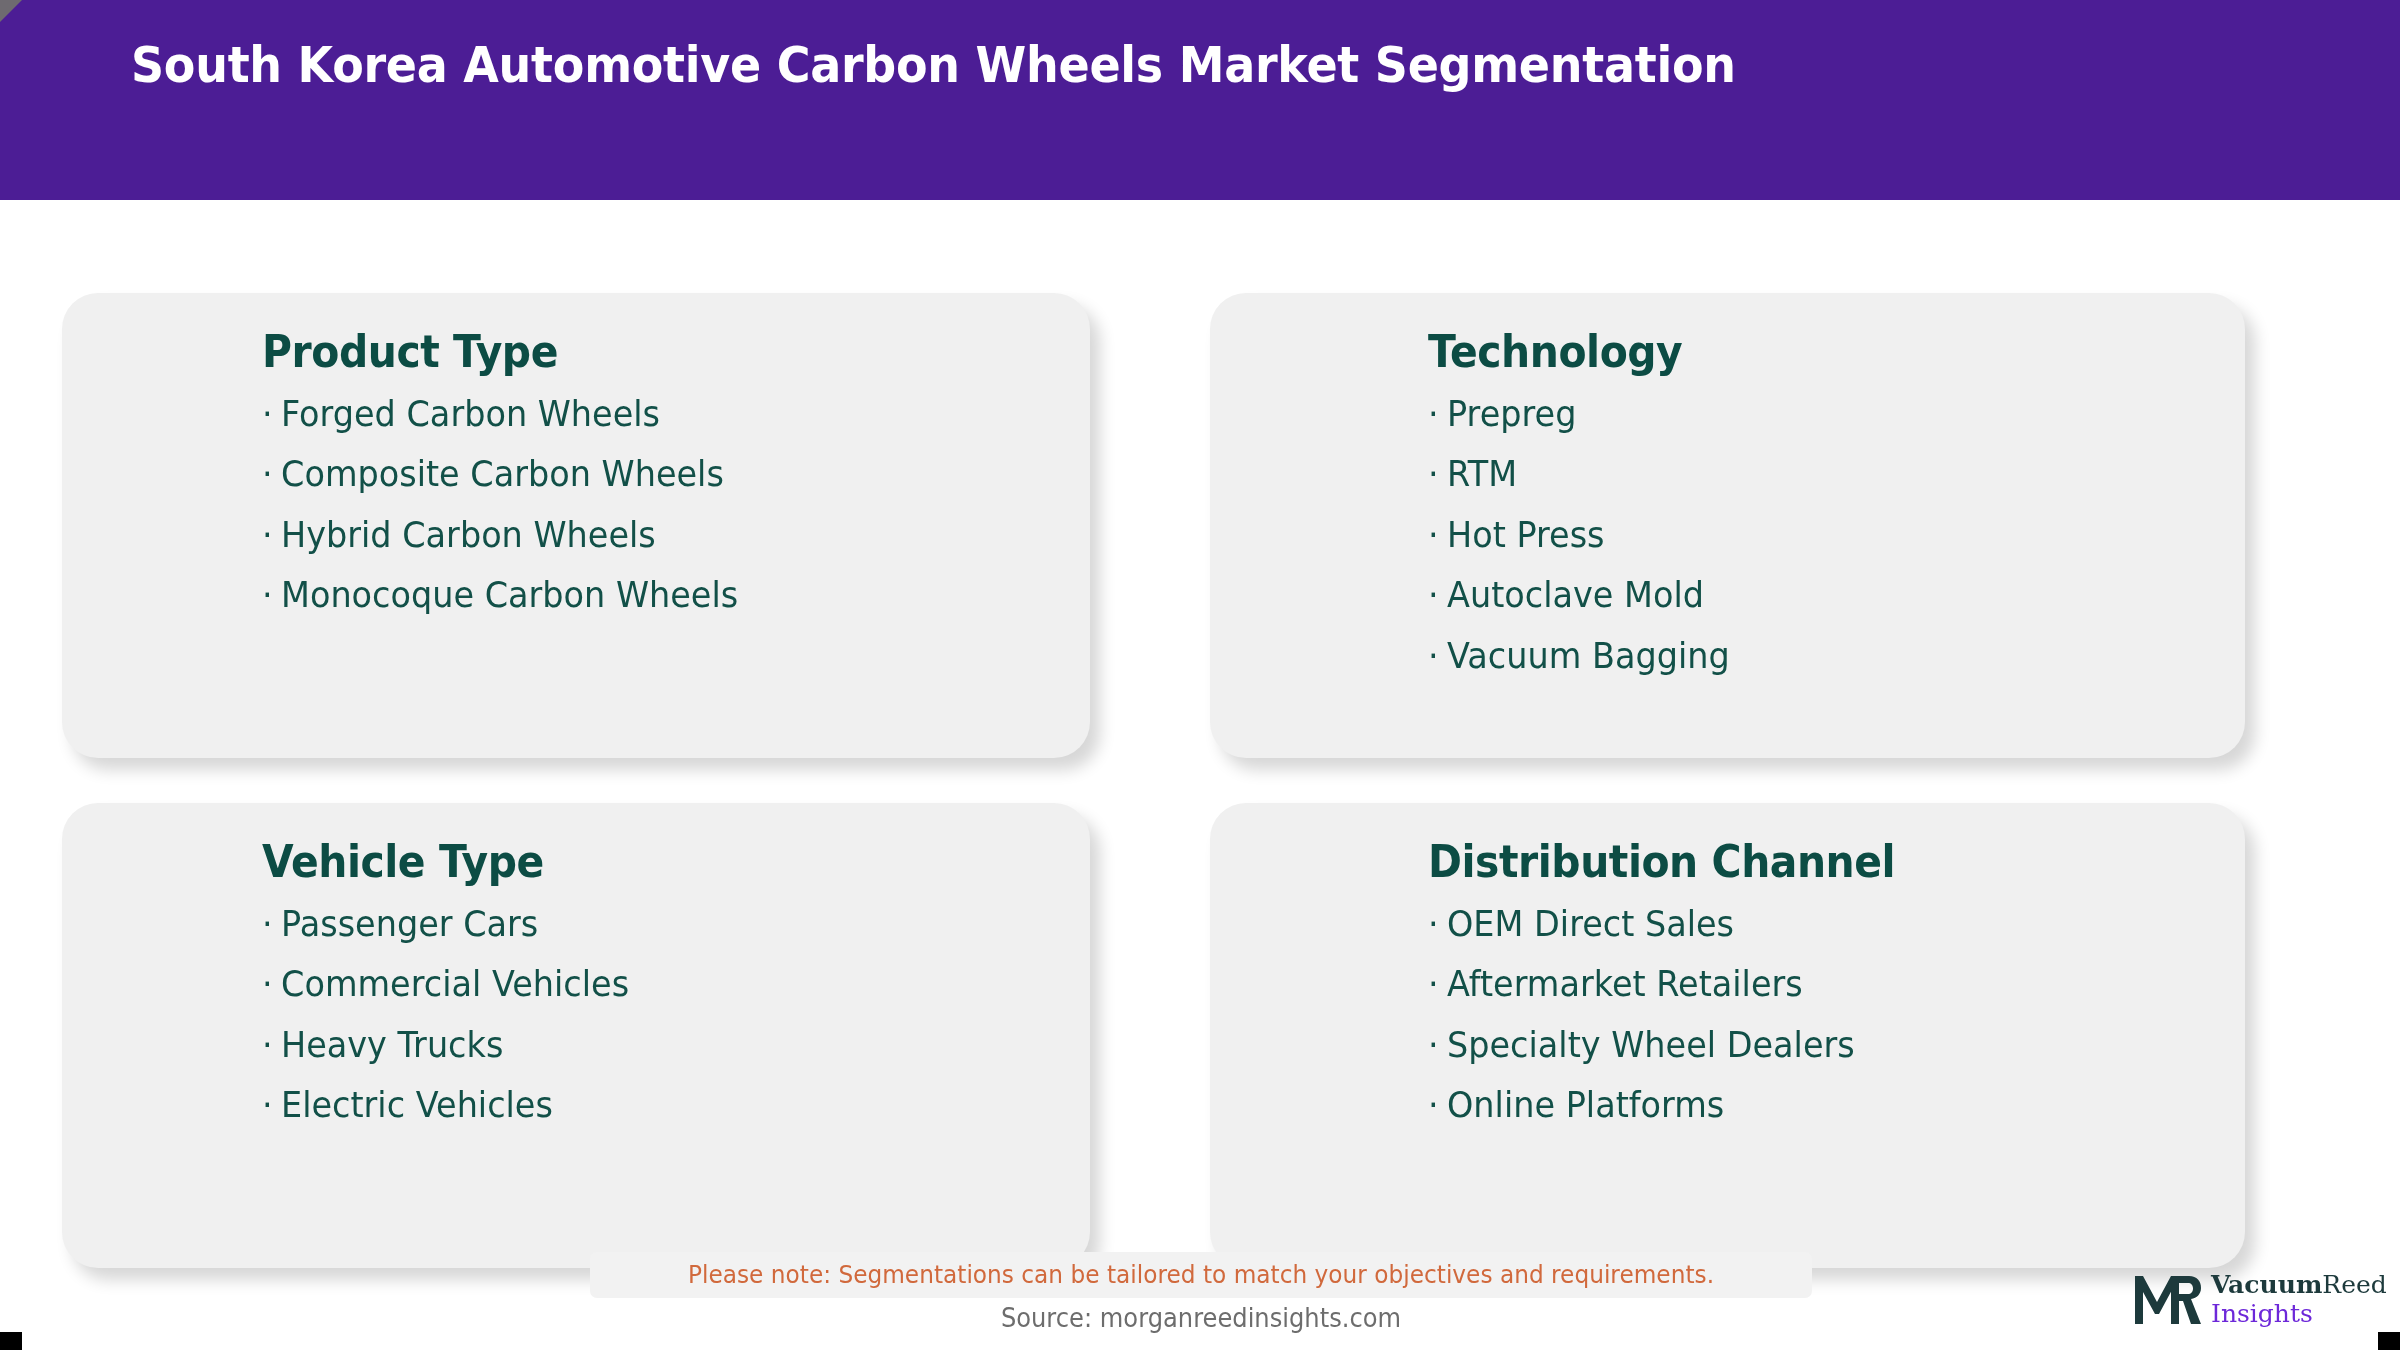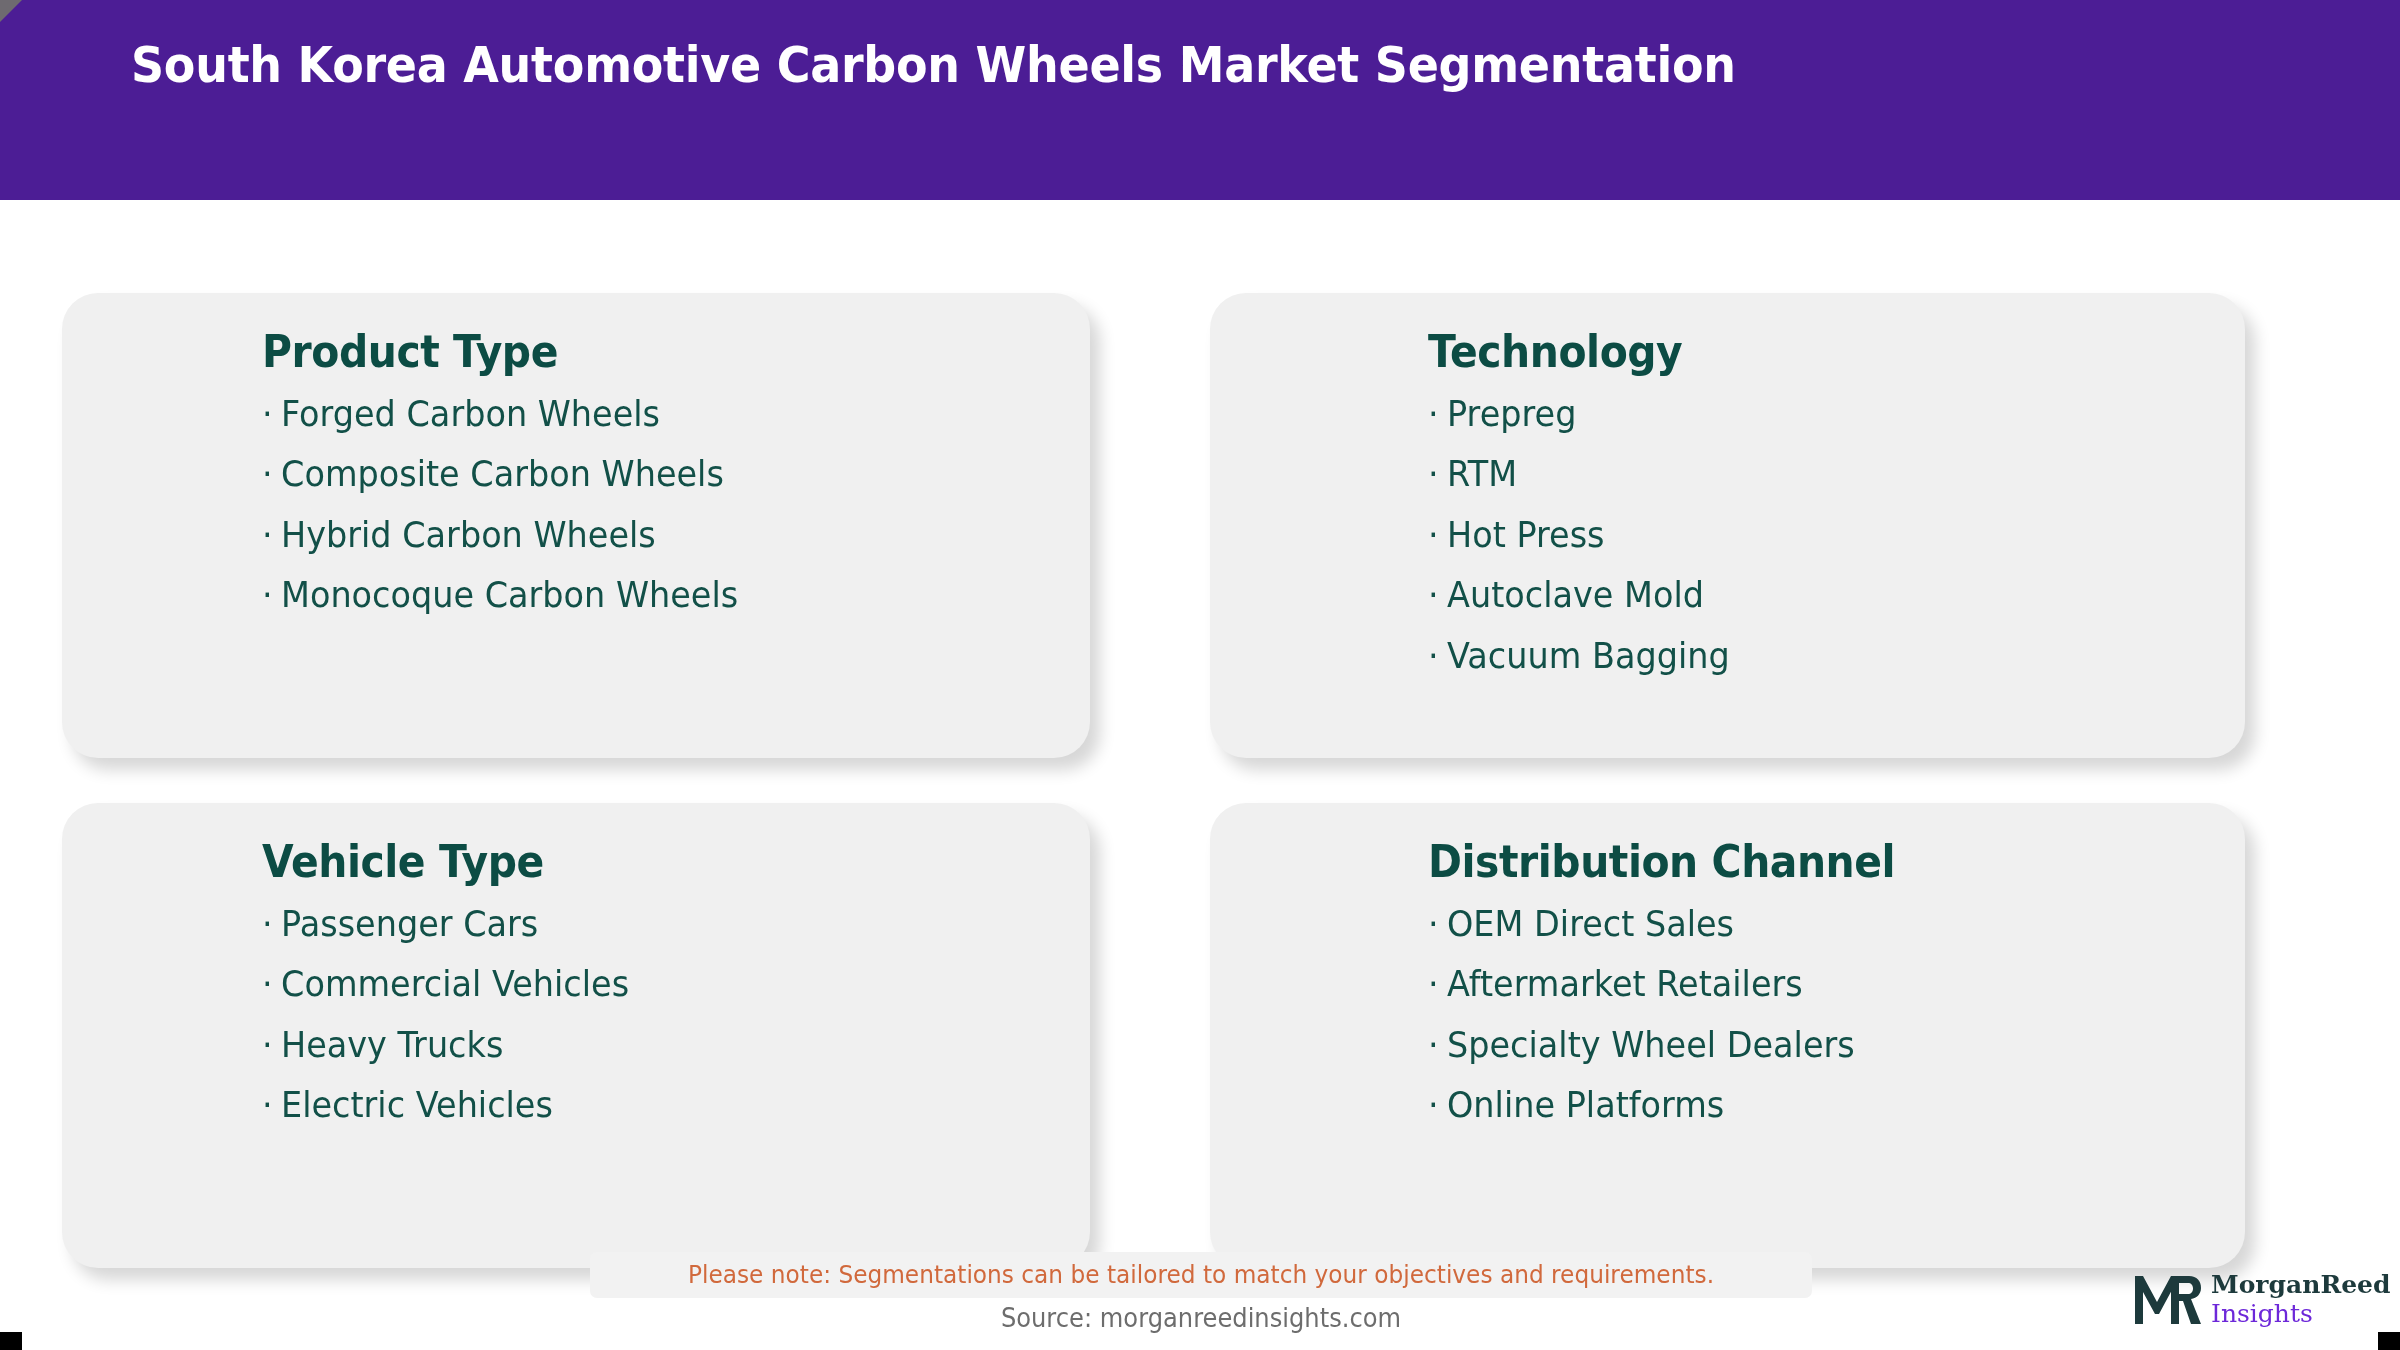--- a/index.html
+++ b/index.html
@@ -161,21 +161,21 @@
     justify-content: center;
     line-height: 1.0;
   }
   .logo-line1 {
     font-family: "DejaVu Serif", serif;
     font-size: 25px;
     color: #1d3a3c;
     white-space: nowrap;
   }
   .logo-line1 b { font-weight: bold; }
-  .logo-line1 span { font-weight: bold; }
+  .logo-line1 span { font-weight: normal; }
   .logo-line2 {
     font-family: "DejaVu Serif", serif;
     font-size: 25px;
     color: #6d28d9;
     margin-top: 4px;
     white-space: nowrap;
   }
 
   
   .corner-black {
@@ -252,19 +252,19 @@
   <div class="note-text">Please note: Segmentations can be tailored to match your objectives and requirements.</div>
 </div>
 <div class="source-text">Source: morganreedinsights.com</div>
 
 <div class="logo">
   <svg class="logo-mark" viewBox="0 0 68 54">
     <path d="M2 52 L2 4 L10 4 L24 30 L38 4 L40 4 L40 16 L26 42 L22 42 L10 20 L10 52 Z" fill="#1d3a3c"></path>
     <path d="M38 4 L56 4 C64 4 68 9 68 16 C68 22 64 26 58 27 L68 52 L58 52 L50 29 L46 29 L46 52 L38 52 Z M46 11 L46 22 L55 22 C58 22 60 20 60 16.5 C60 13 58 11 55 11 Z" fill="#1d3a3c"></path>
   </svg>
   <div class="logo-words">
-    <div class="logo-line1"><b>Morgan</b><span>Reed</span></div>
+    <div class="logo-line1"><b>Vacuum</b><span>Reed</span></div>
     <div class="logo-line2">Insights</div>
   </div>
 </div>
 
 <div class="corner-black bl"></div>
 <div class="corner-black br"></div>
 
 </body></html>

